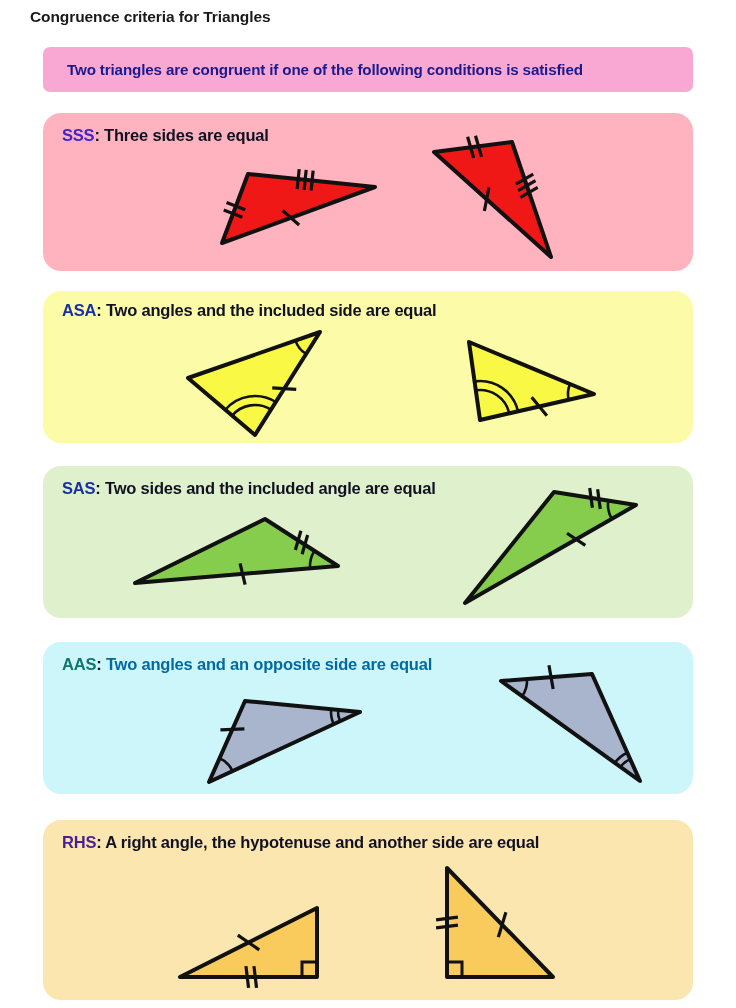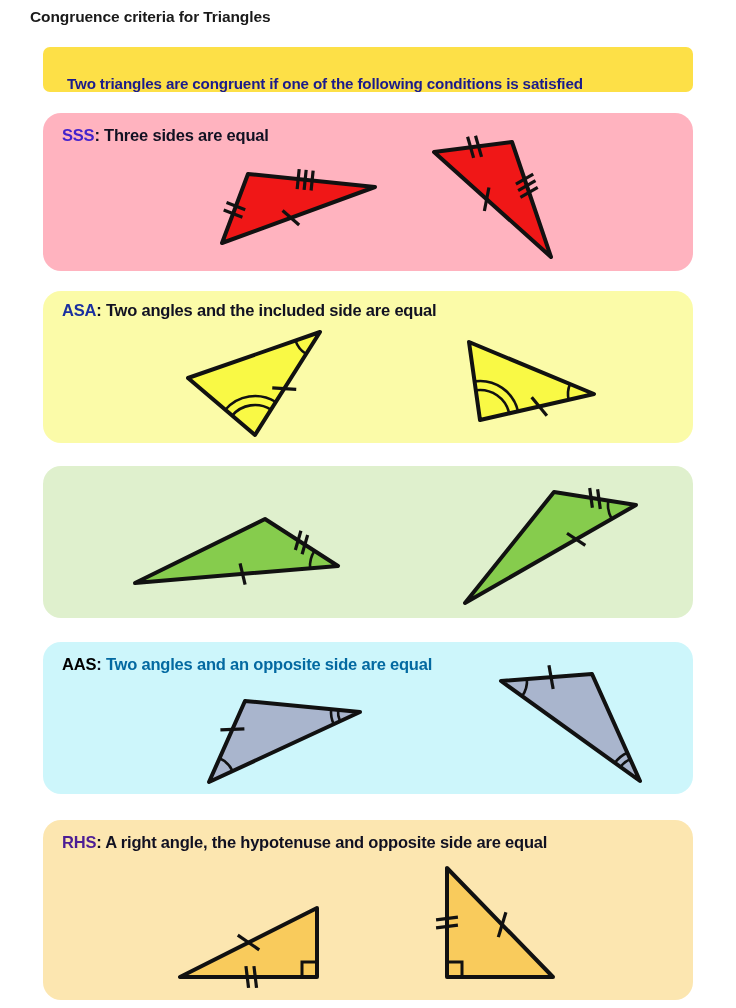--- a/index.html
+++ b/index.html
@@ -28,24 +28,24 @@
     font-weight: bold;
     color: #1a1a1a;
     letter-spacing: -0.1px;
   }
   .intro-banner {
     position: absolute;
     left: 43px;
     top: 47px;
     width: 650px;
     height: 45px;
-    background: #fde047;
+    background: #f9a8d4;
     border-radius: 7px;
     display: flex;
-    align-items: flex-end;
+    align-items: center;
   }
   .intro-text {
     margin-left: 24px;
     font-size: 15.2px;
     font-weight: bold;
     color: #1a1a8c;
     letter-spacing: -0.15px;
   }
   .criteria-card {
     position: absolute;
@@ -95,27 +95,31 @@
   <div class="criteria-card" id="card4" style="top: 820px; height: 180px; background: rgb(252, 230, 176);"></div>
 
   <div class="criteria-label" id="label1" style="left: 62px; top: 301px;">
     <span class="criteria-abbr" style="color: rgb(26, 47, 160);">ASA</span><span class="criteria-desc" style="color: rgb(17, 17, 34);">:</span>
     <span class="criteria-desc" style="color: rgb(17, 17, 34);">Two angles and the included side are equal</span>
   </div>
   <div class="criteria-label" id="label0" style="left: 62px; top: 126px;">
     <span class="criteria-abbr" style="color: rgb(68, 34, 204);">SSS</span><span class="criteria-desc" style="color: rgb(17, 17, 34);">:</span>
     <span class="criteria-desc" style="color: rgb(17, 17, 34);">Three sides are equal</span>
   </div>
+  <div class="criteria-label" id="label2" style="left: 62px; top: 479px;">
+    <span class="criteria-abbr" style="color: rgb(26, 47, 160);">SAS</span><span class="criteria-desc" style="color: rgb(17, 17, 34);">:</span>
+    <span class="criteria-desc" style="color: rgb(17, 17, 34);">Two sides and the included angle are equal</span>
+  </div>
   <div class="criteria-label" id="label3" style="left: 62px; top: 655px;">
-    <span class="criteria-abbr" style="color: #000000;">AAS</span><span class="criteria-desc" style="color: rgb(17, 17, 34);">:</span>
+    <span class="criteria-abbr" style="color: #0f766e;">AAS</span><span class="criteria-desc" style="color: rgb(17, 17, 34);">:</span>
     <span class="criteria-desc" style="color: #0369a1;">Two angles and an opposite side are equal</span>
   </div>
   <div class="criteria-label" id="label4" style="left: 62px; top: 833px;">
     <span class="criteria-abbr" style="color: #4c1d95;">RHS</span><span class="criteria-desc" style="color: rgb(17, 17, 34);">:</span>
-    <span class="criteria-desc" style="color: rgb(17, 17, 34);">A right angle, the hypotenuse and opposite side are equal</span>
+    <span class="criteria-desc" style="color: rgb(17, 17, 34);">A right angle, the hypotenuse and another side are equal</span>
   </div>
 
   <svg class="fig-svg" viewBox="0 0 736 1008">
     <g id="fig-sss">
         <polygon points="248,174 375,187 222,243" fill="#f01717" stroke="#111111" stroke-width="4" stroke-linejoin="round"></polygon>
         <line x1="299.20468843036116" y1="169.1891712170245" x2="297.16808631164434" y2="189.0852072998737" stroke="#111111" stroke-width="3.2" stroke-linecap="butt"></line>
         <line x1="306.1683010593584" y1="169.9019819585754" x2="304.13169894064157" y2="189.7980180414246" stroke="#111111" stroke-width="3.2" stroke-linecap="butt"></line>
         <line x1="313.1319136883556" y1="170.6147927001263" x2="311.0953115696388" y2="190.5108287829755" stroke="#111111" stroke-width="3.2" stroke-linecap="butt"></line>
         <line x1="245.24814353593942" y1="209.66300970204654" x2="226.53273033745526" y2="202.61082501855978" stroke="#111111" stroke-width="3.2" stroke-linecap="butt"></line>
         <line x1="242.42726966254472" y1="217.1491749814402" x2="223.71185646406056" y2="210.09699029795345" stroke="#111111" stroke-width="3.2" stroke-linecap="butt"></line>

